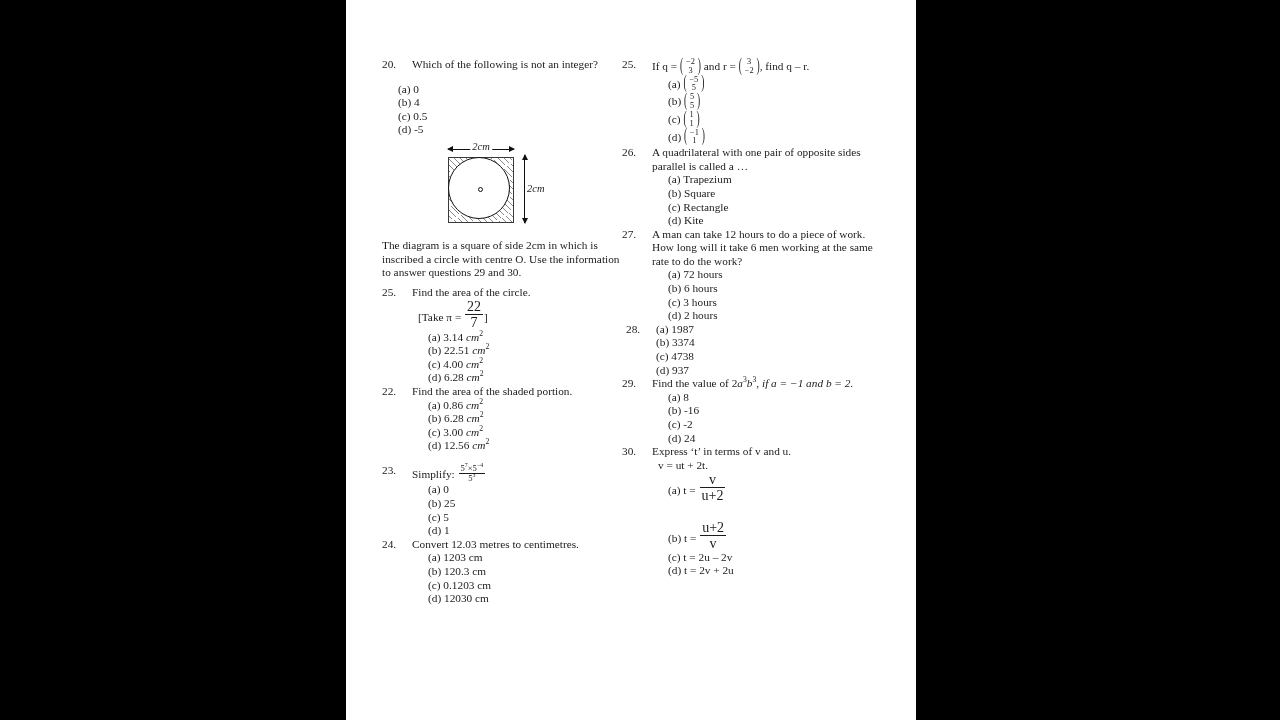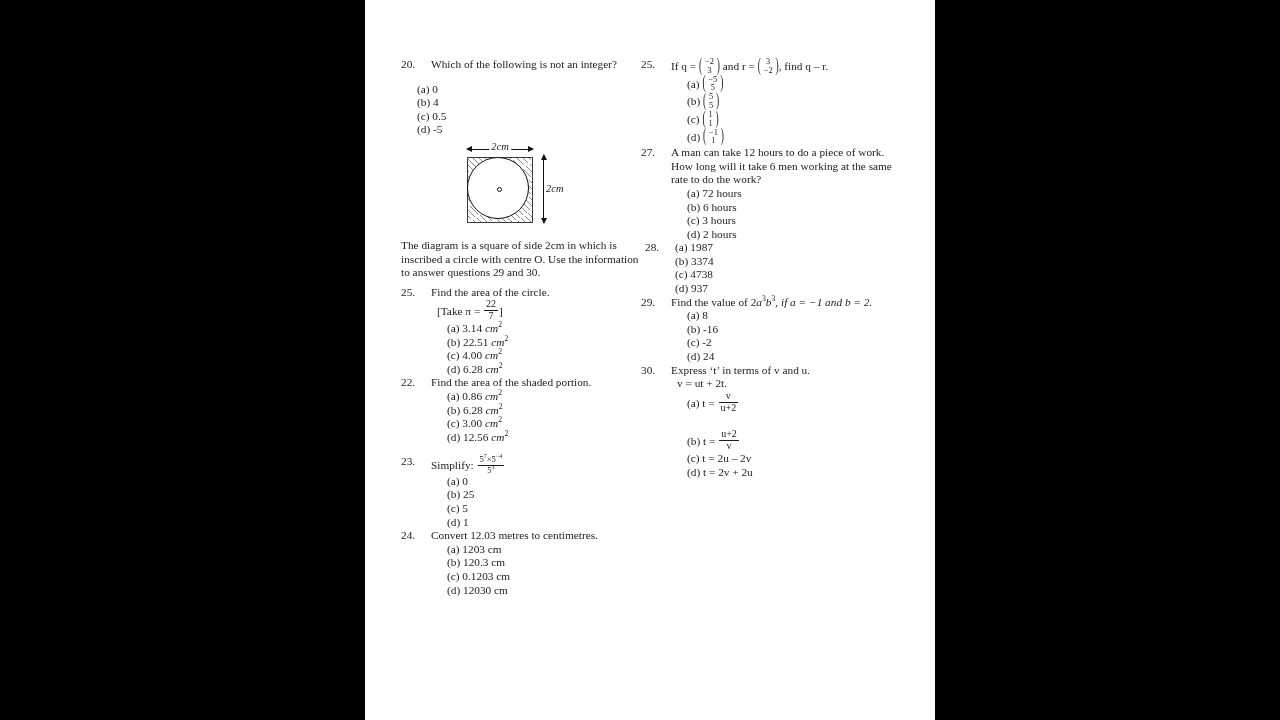--- a/index.html
+++ b/index.html
@@ -9,21 +9,21 @@
   }
   #screen {
     position: relative;
     width: 1280px;
     height: 720px;
     background: #000000;
     overflow: hidden;
   }
   #page {
     position: absolute;
-    left: 365px;
+    left: 346px;
     top: 0;
     width: 570px;
     height: 720px;
     background: #ffffff;
   }
   .cols {
     position: absolute;
     left: 0; top: 0;
     width: 570px;
     height: 720px;
@@ -64,21 +64,21 @@
     margin: 0;
     padding: 0;
   }
   .bracket-note { padding-left: 6px; }
 
   
   .frac {
     display: inline-block;
     vertical-align: -0.42em;
     text-align: center;
-    font-size: 10px;
+    font-size: 14px;
     line-height: 1.08;
     margin: 0 1px;
   }
   .frac .num { display: block; padding: 0 2px; }
   .frac .den {
     display: block;
     border-top: 1px solid #1b1b1b;
     padding: 0 2px;
   }
   .frac.big { font-size: 8.6px; }
@@ -323,20 +323,30 @@
           <span class="qnum tight"><span>25.</span></span>
           <span class="qtext"><span>If q = </span><span class="vec"><span class="p pl">(</span><span class="r">−2</span><span class="r">3</span><span class="p pr">)</span></span><span> and r = </span><span class="vec"><span class="p pl">(</span><span class="r">3</span><span class="r">−2</span><span class="p pr">)</span></span><span>, find q – r.</span></span>
           <ul class="opts">
             <li><span>(a) </span><span class="vec"><span class="p pl">(</span><span class="r">−5</span><span class="r">5</span><span class="p pr">)</span></span></li>
             <li><span>(b) </span><span class="vec"><span class="p pl">(</span><span class="r">5</span><span class="r">5</span><span class="p pr">)</span></span></li>
             <li><span>(c) </span><span class="vec"><span class="p pl">(</span><span class="r">1</span><span class="r">1</span><span class="p pr">)</span></span></li>
             <li><span>(d) </span><span class="vec"><span class="p pl">(</span><span class="r">−1</span><span class="r">1</span><span class="p pr">)</span></span></li>
           </ul>
         </div>
 
+        <div class="q">
+          <span class="qnum">26.</span>
+          <span class="qtext">A quadrilateral with one pair of opposite sides parallel is called a …</span>
+          <ul class="opts">
+            <li>(a) Trapezium</li>
+            <li>(b) Square</li>
+            <li>(c) Rectangle</li>
+            <li>(d) Kite</li>
+          </ul>
+        </div>
 
         <div class="q">
           <span class="qnum">27.</span>
           <span class="qtext">A man can take 12 hours to do a piece of work. How long will it take 6 men working at the same rate to do the work?</span>
           <ul class="opts">
             <li>(a) 72 hours</li>
             <li>(b) 6 hours</li>
             <li>(c) 3 hours</li>
             <li>(d) 2 hours</li>
           </ul>

